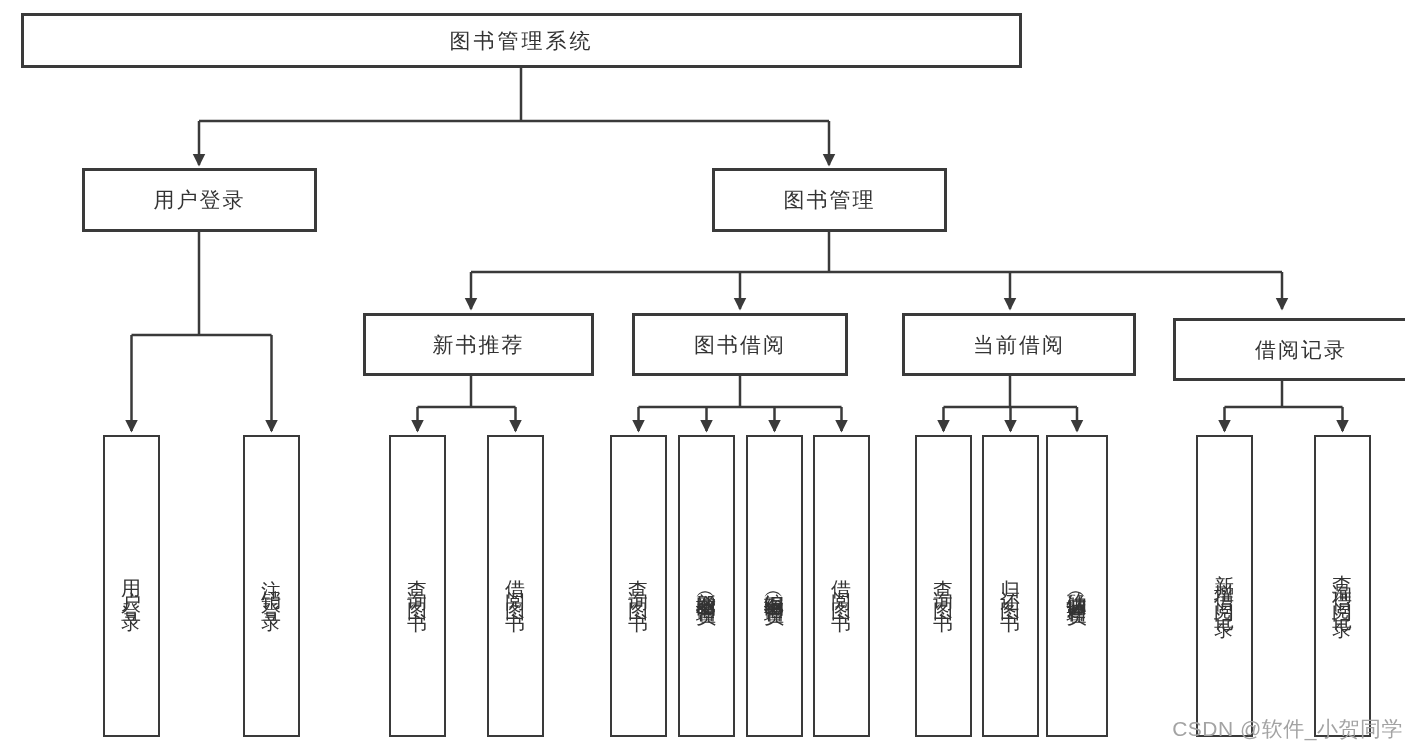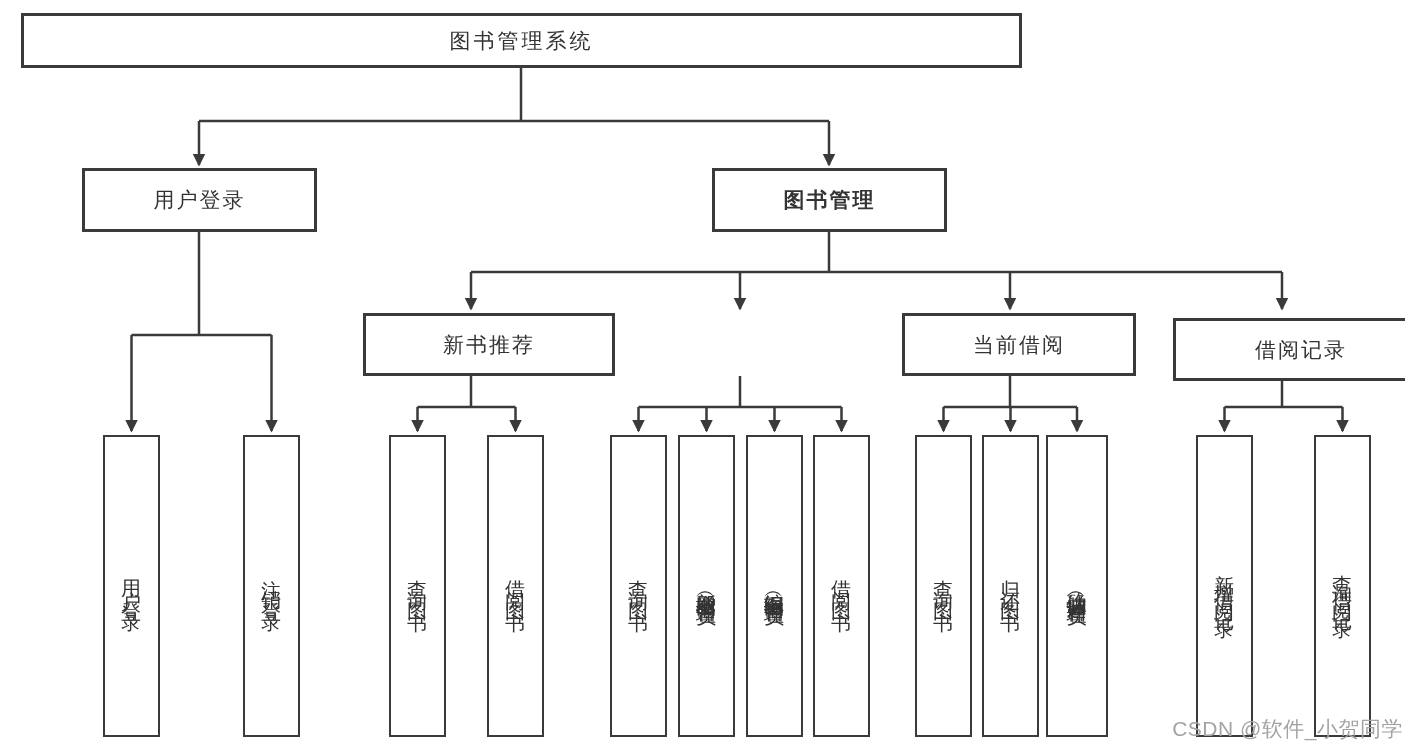--- a/index.html
+++ b/index.html
@@ -123,26 +123,29 @@
     </g>
   </svg>
 
   <div class="box root" style="left:21px; top:13px; width:1001px; height:55px;">
     <span class="h-label">图书管理系统</span>
   </div>
 
   <div class="box" style="left:82px; top:168px; width:235px; height:64px;">
     <span class="h-label">用户登录</span>
   </div>
-  <div class="box" style="left:712px; top:168px; width:235px; height:64px;font-weight:bold;">
+  <div class="box" style="left:712px; top:168px; width:235px; height:64px;">
     <span class="h-label">图书管理</span>
   </div>
 
-  <div class="box" style="left:363px; top:313px; width:252px; height:63px;">
+  <div class="box" style="left:363px; top:313px; width:231px; height:63px;">
     <span class="h-label">新书推荐</span>
+  </div>
+  <div class="box" style="left:632px; top:313px; width:216px; height:63px;">
+    <span class="h-label">图书借阅</span>
   </div>
   <div class="box" style="left:902px; top:313px; width:234px; height:63px;">
     <span class="h-label">当前借阅</span>
   </div>
   <div class="box" style="left:1173px; top:318px; width:256px; height:63px;">
     <span class="h-label">借阅记录</span>
   </div>
 
   <div class="box leaf" style="left:103px; top:435px; width:57px; height:302px;">
     <span>用户登录</span>

